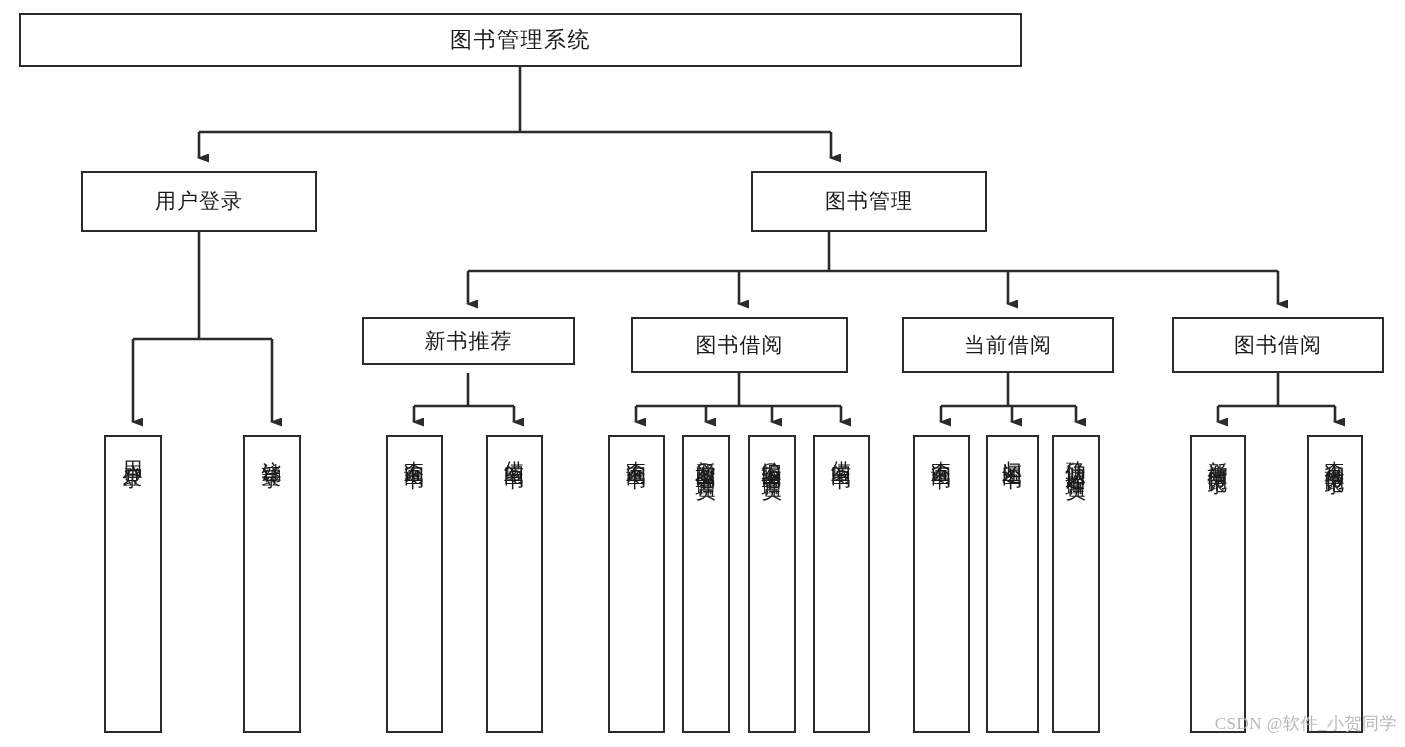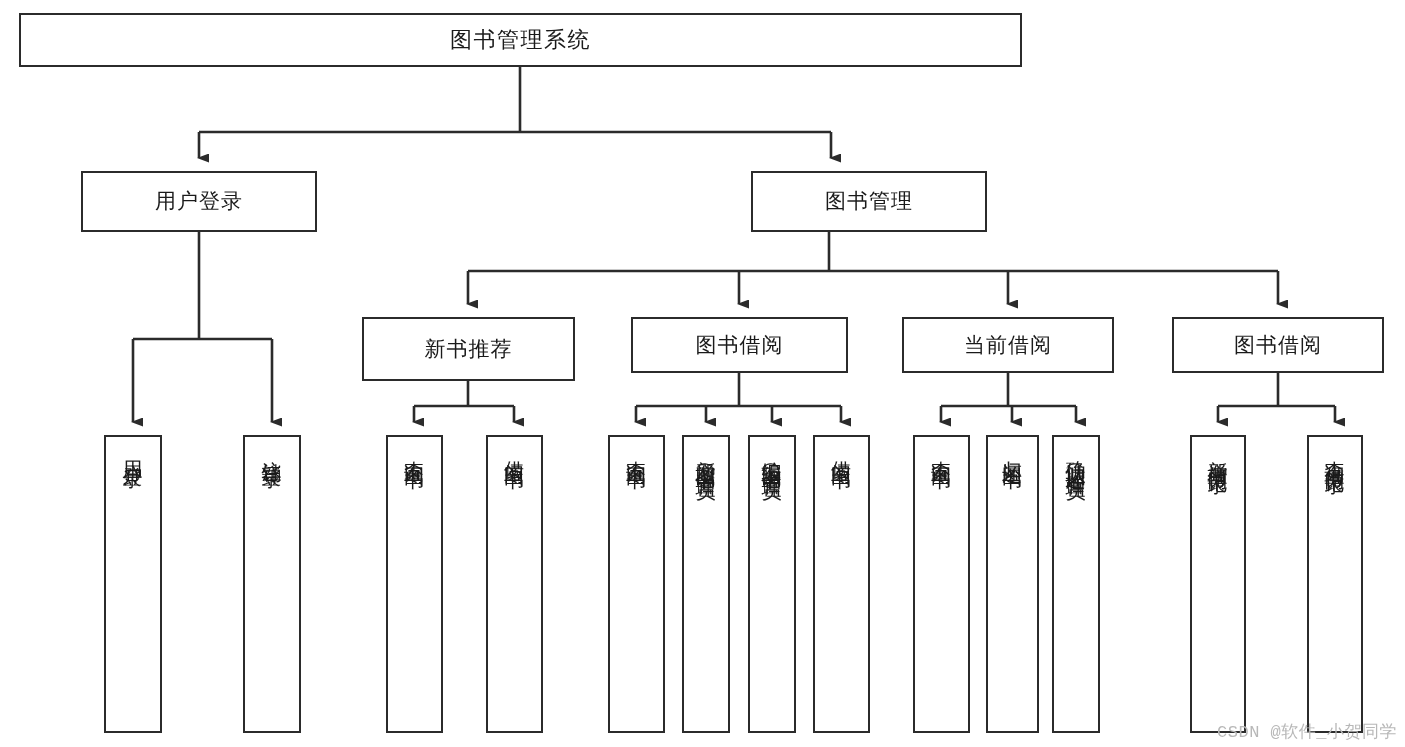--- a/index.html
+++ b/index.html
@@ -62,27 +62,27 @@
     text-orientation: upright;
     font-size: 20px;
     letter-spacing: 3px;
     line-height: 1;
     white-space: nowrap;
     height: auto;
   }
   .watermark {
     position: absolute;
     right: 8px;
-    bottom: 4px;
+    bottom: 12px;
     font-size: 17px;
     color: #b8b8b8;
     letter-spacing: 0.5px;
     white-space: nowrap;
     z-index: 5;
-    font-family: Liberation Mono, monospace;
+    font-family: Liberation Serif, serif;
   }
 </style>
 </head>
 <body>
 
 <div id="canvas">
 
   <svg class="connectors" viewBox="0 0 1405 747" xmlns="http://www.w3.org/2000/svg">
     <defs>
       <marker id="arrow" markerWidth="10" markerHeight="12" refX="4.5" refY="10" orient="auto" markerUnits="userSpaceOnUse">
@@ -137,21 +137,21 @@
     <span class="label">图书管理系统</span>
   </div>
 
   <div class="node h" style="left: 81px; top: 171px; width: 236px; height: 61px;">
     <span class="label">用户登录</span>
   </div>
   <div class="node h" style="left: 751px; top: 171px; width: 236px; height: 61px;">
     <span class="label">图书管理</span>
   </div>
 
-  <div class="node h" style="left: 362px; top: 317px; width: 213px; height: 64px;">
+  <div class="node h" style="left: 362px; top: 317px; width: 213px; height: 48px;">
     <span class="label">新书推荐</span>
   </div>
   <div class="node h" style="left: 631px; top: 317px; width: 217px; height: 56px;">
     <span class="label">图书借阅</span>
   </div>
   <div class="node h" style="left: 902px; top: 317px; width: 212px; height: 56px;">
     <span class="label">当前借阅</span>
   </div>
   <div class="node h" style="left: 1172px; top: 317px; width: 212px; height: 56px;">
     <span class="label">图书借阅</span>

